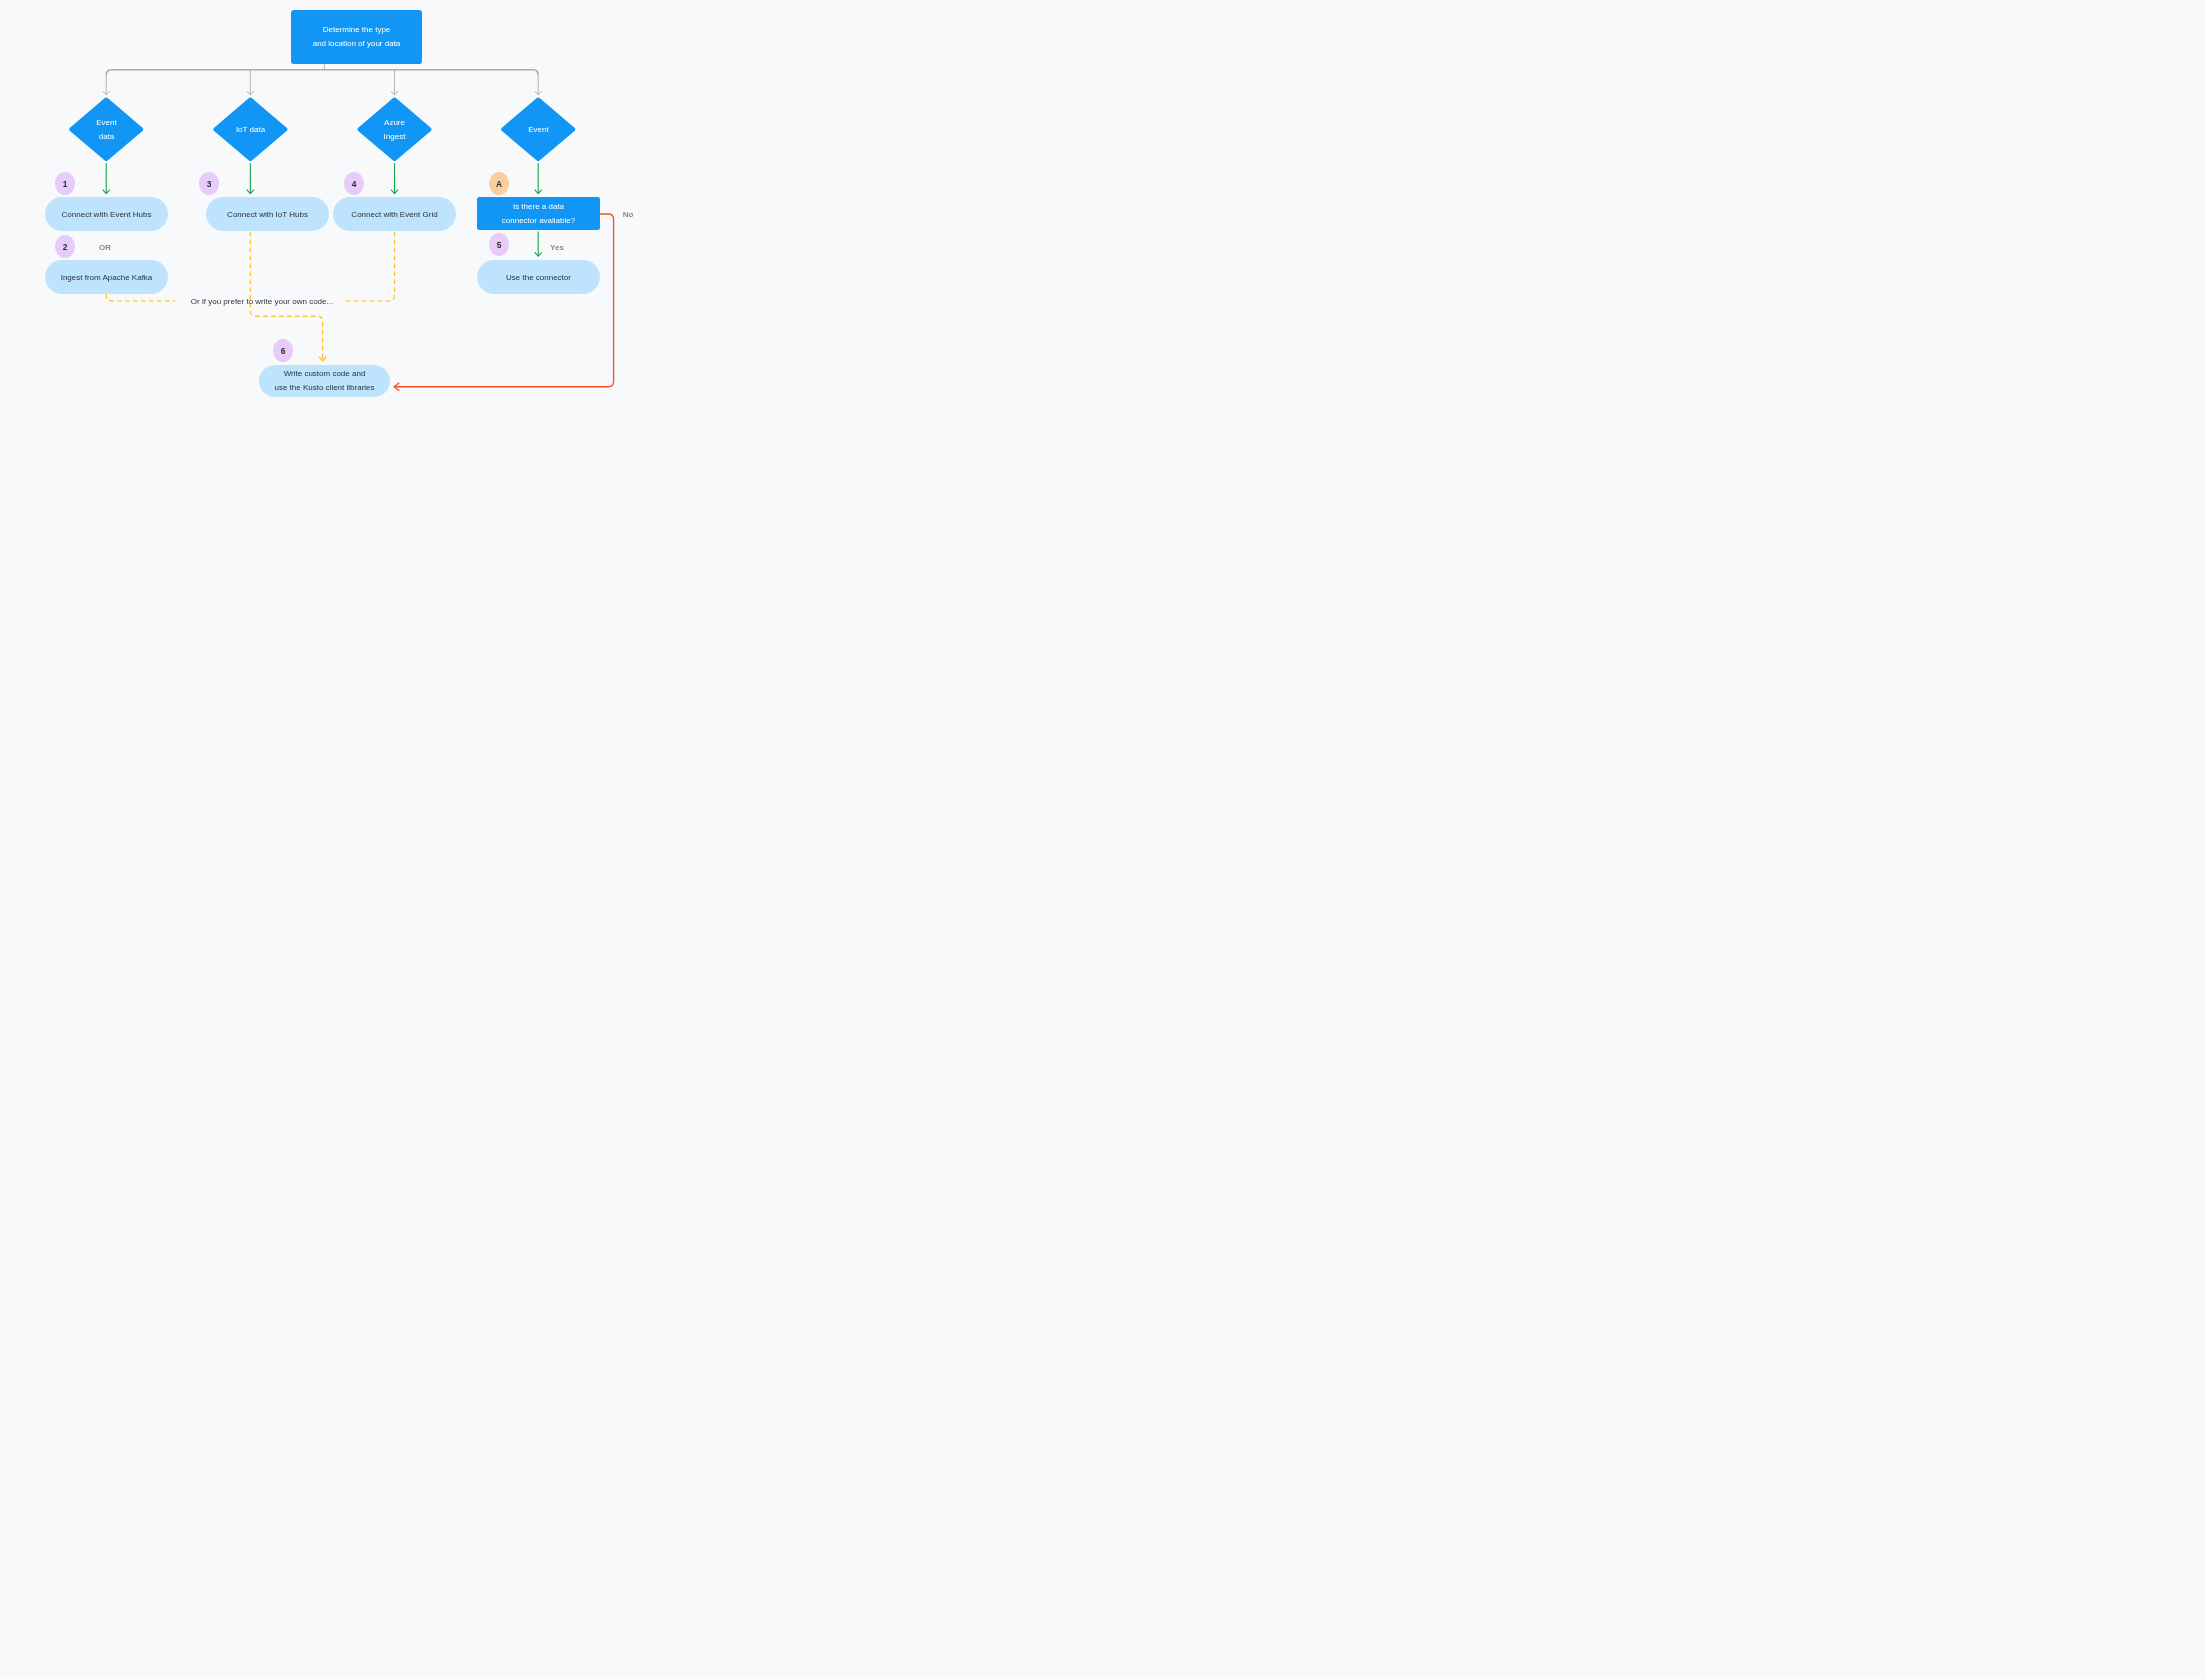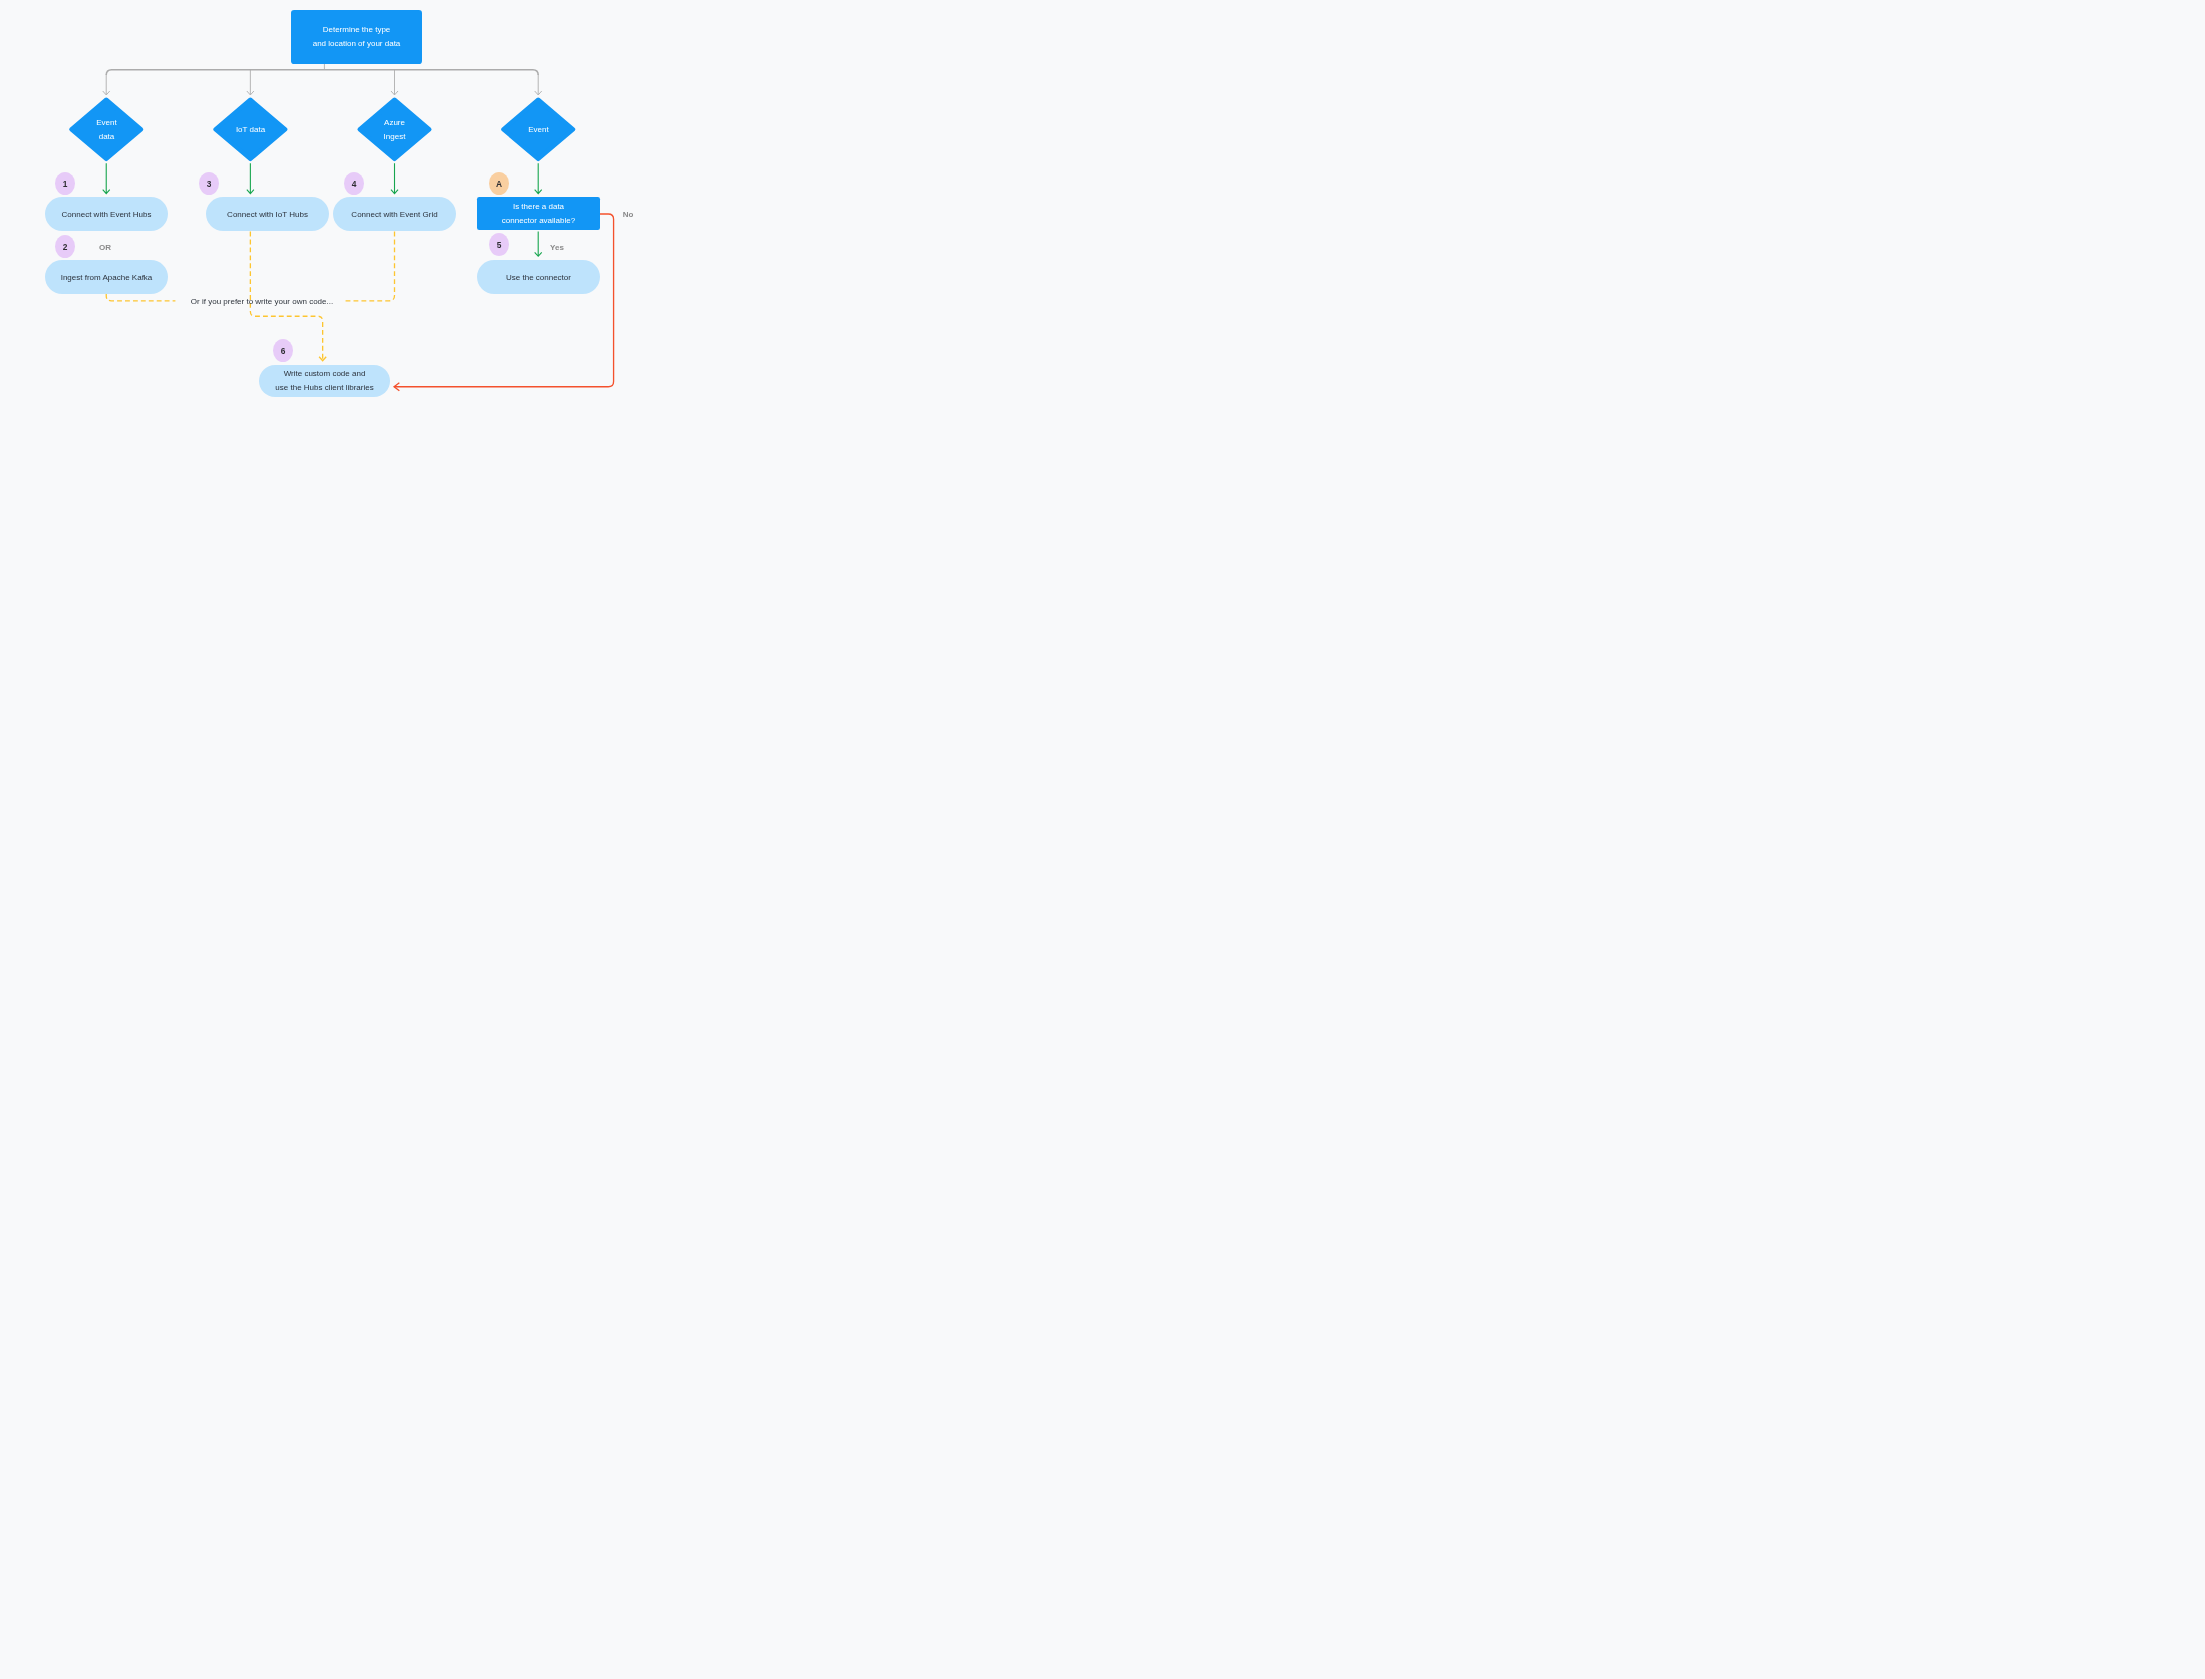--- a/index.html
+++ b/index.html
@@ -193,21 +193,21 @@
   </div>
   <div class="node decision-box">
     <span>Is there a data</span>
     <span>connector available?</span>
   </div>
   <div class="node pill" style="left:477px;top:260px;">
     <span>Use the connector</span>
   </div>
   <div class="node big-pill">
     <span>Write custom code and</span>
-    <span>use the Hubs client libraries</span>
+    <span>use the Kusto client libraries</span>
   </div>
 
   <div class="edge-label" style="left:105px;top:247px;">OR</div>
   <div class="edge-label" style="left:557px;top:247px;">Yes</div>
   <div class="edge-label" style="left:628px;top:214px;">No</div>
   <div class="note" style="left:262px;top:301px;">Or if you prefer to write your own code...</div>
 
 </div>
 
 

